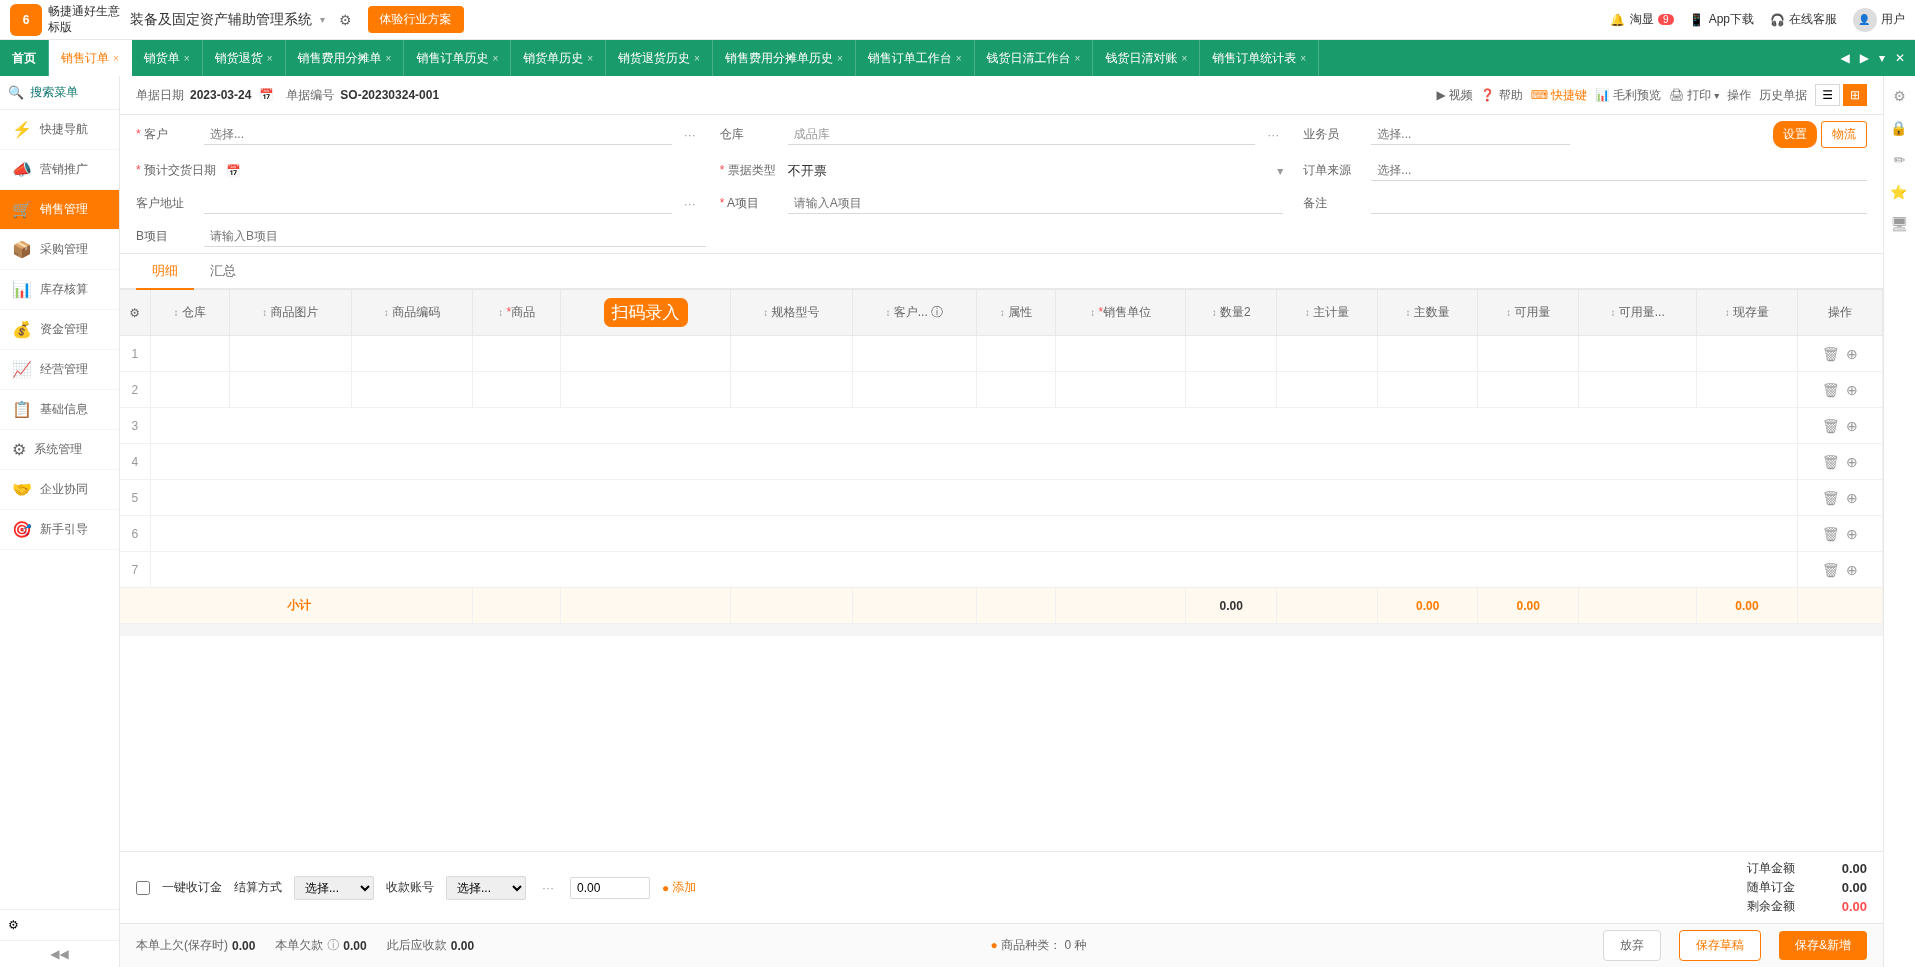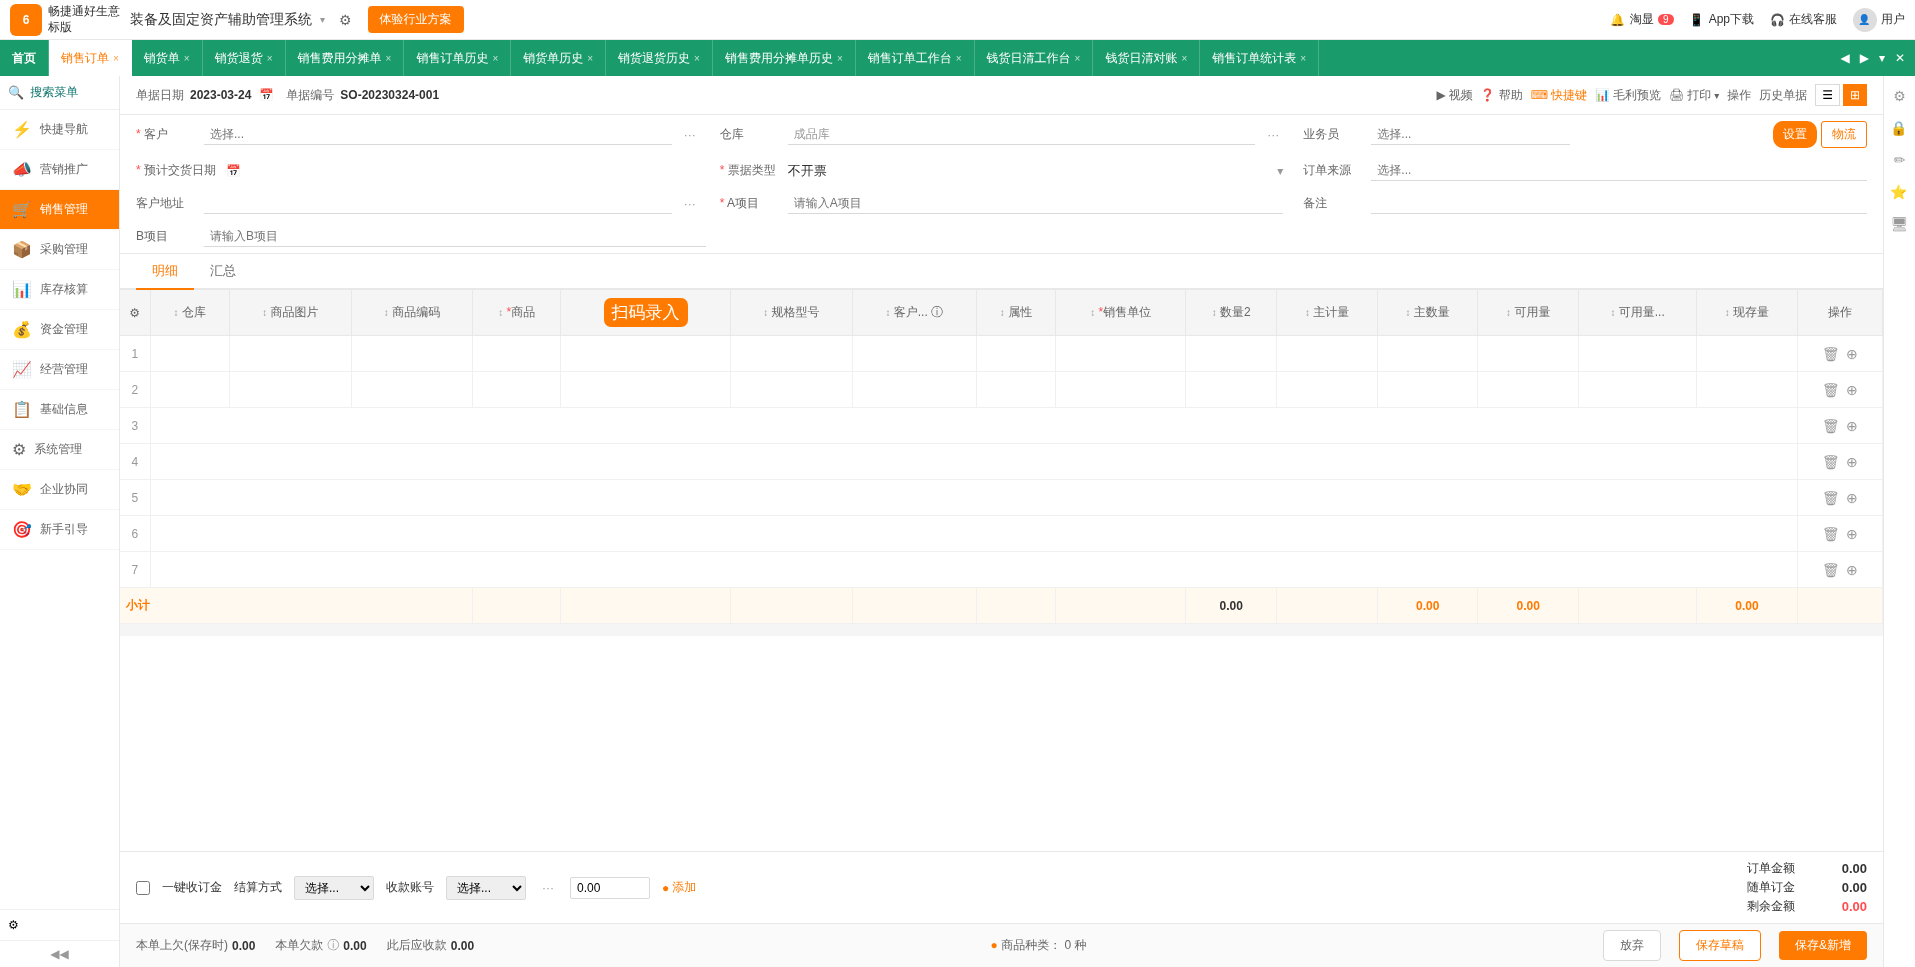--- a/index.html
+++ b/index.html
@@ -770,21 +770,21 @@
             <td colspan="15"></td>
             <td>
               <div class="action-icons">
                 <span class="action-icon">🗑</span>
                 <span class="action-icon">⊕</span>
               </div>
             </td>
           </tr>
 
           <tr class="subtotal-row">
-            <td colspan="4" style="text-align:left; padding-left:6px; color:#ff7a00; font-weight:bold; background:#fff9f0;margin-top:25px;">小计</td>
+            <td colspan="4" style="text-align:center; padding-left:12px; color:#ff7a00; font-weight:bold; background:#fff9f0;margin-top:25px;">小计</td>
             <td style="background:#fff9f0;"></td>
             <td style="background:#fff9f0;"></td>
             <td style="background:#fff9f0;"></td>
             <td style="background:#fff9f0;"></td>
             <td style="background:#fff9f0;"></td>
             <td style="background:#fff9f0;"></td>
             <td style="color:#333; font-weight:bold; background:#fff9f0;">0.00</td>
             <td style="background:#fff9f0;"></td>
             <td style="color:#ff7a00; font-weight:bold; background:#fff9f0;">0.00</td>
             <td style="color:#ff7a00; font-weight:bold; background:#fff9f0;">0.00</td>

